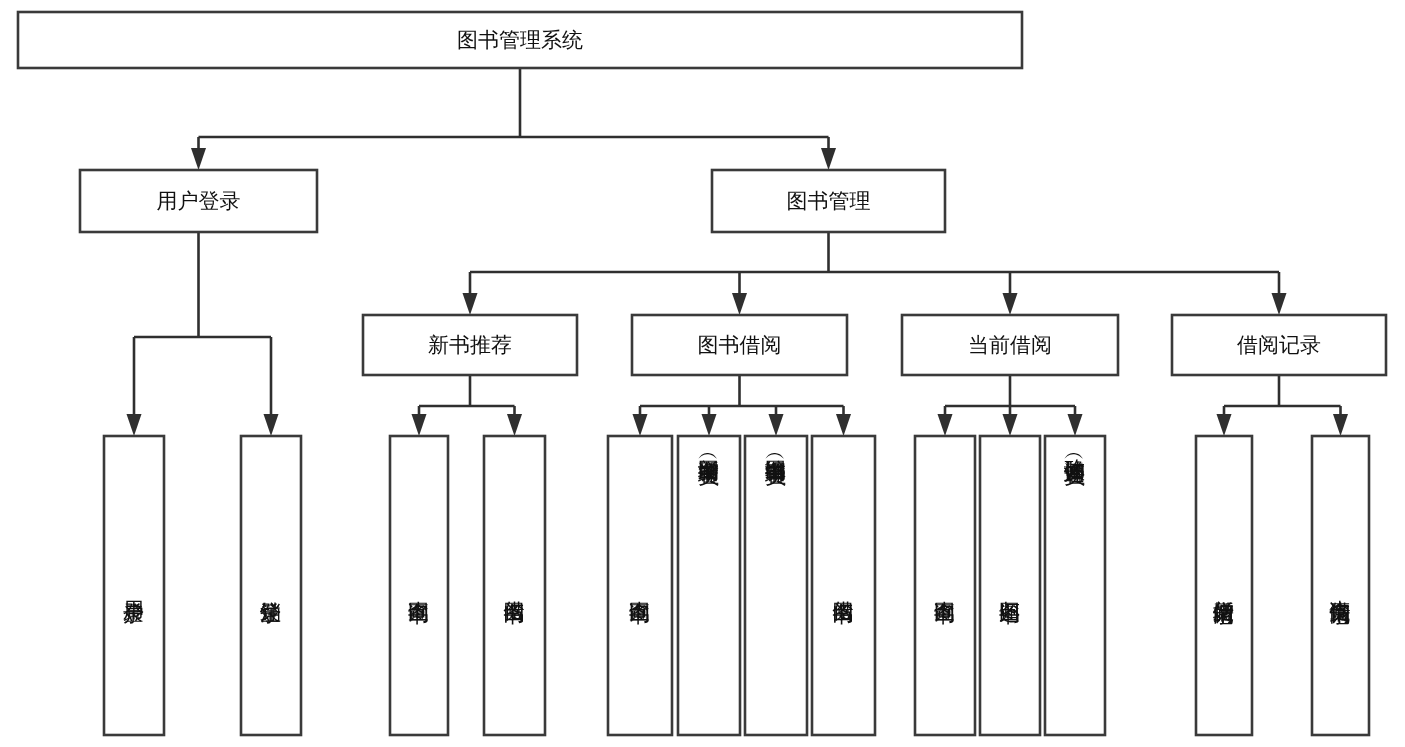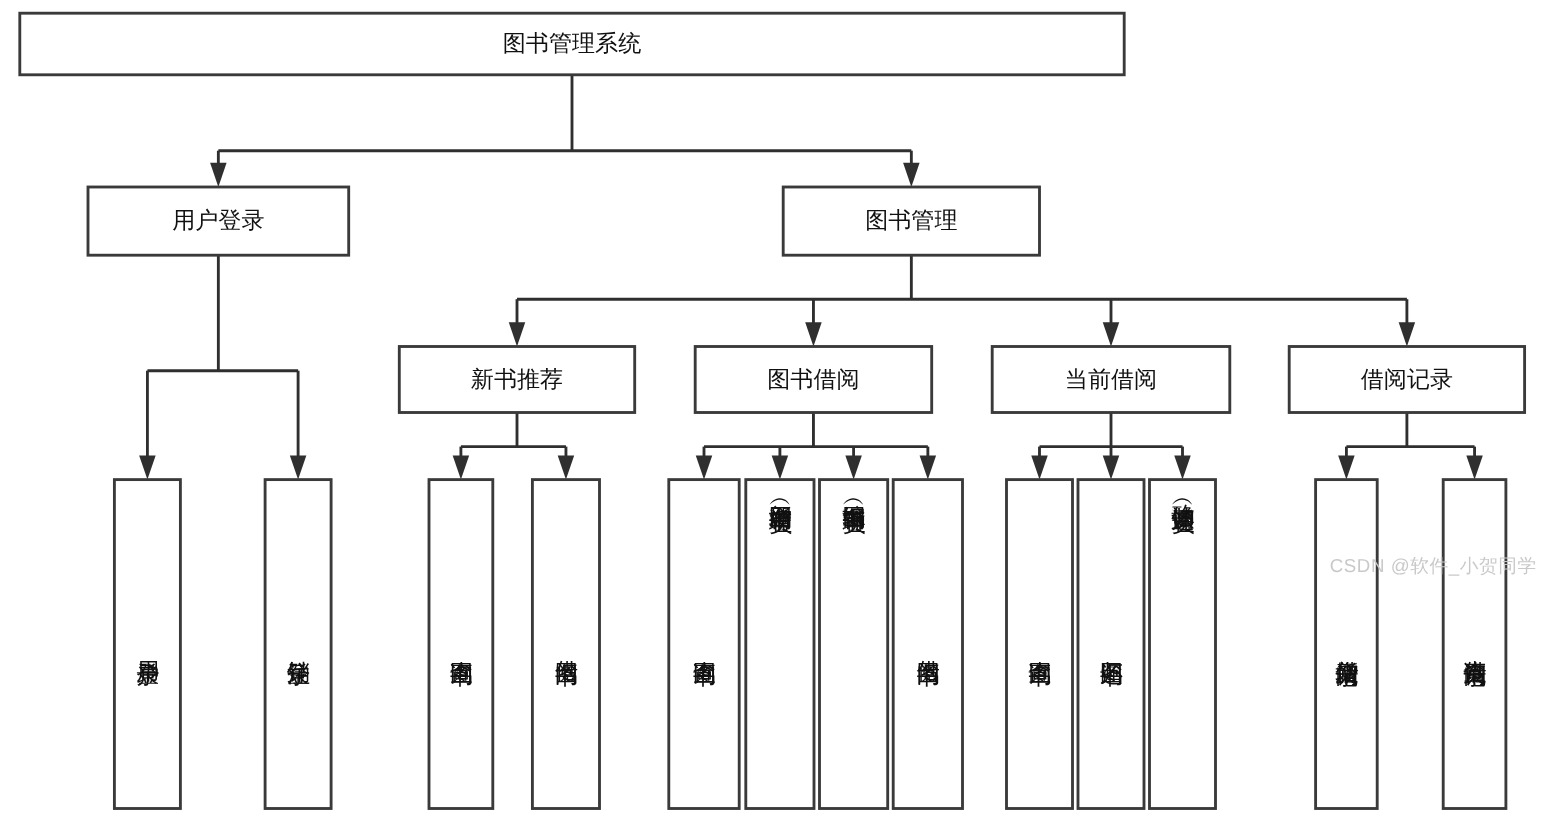--- a/index.html
+++ b/index.html
@@ -201,14 +201,13 @@
       <div class="vlabel-wrap" style="left: 1045px; top: 436px; width: 60px; height: 299px; align-items: flex-start; padding-top: 6px; box-sizing: border-box;">
         <div class="node-label-v">确认归还（管理员）</div>
       </div>
       <div class="vlabel-wrap" style="left: 1196px; top: 436px; width: 56px; height: 299px;">
         <div class="node-label-v">新增借阅记录</div>
       </div>
       <div class="vlabel-wrap" style="left: 1312px; top: 436px; width: 57px; height: 299px;">
         <div class="node-label-v">查询借阅记录</div>
       </div>
     </div>
-  <div class="watermark">CSDN @软件_小贺同学</div>
 </div>
 
 </body></html>

